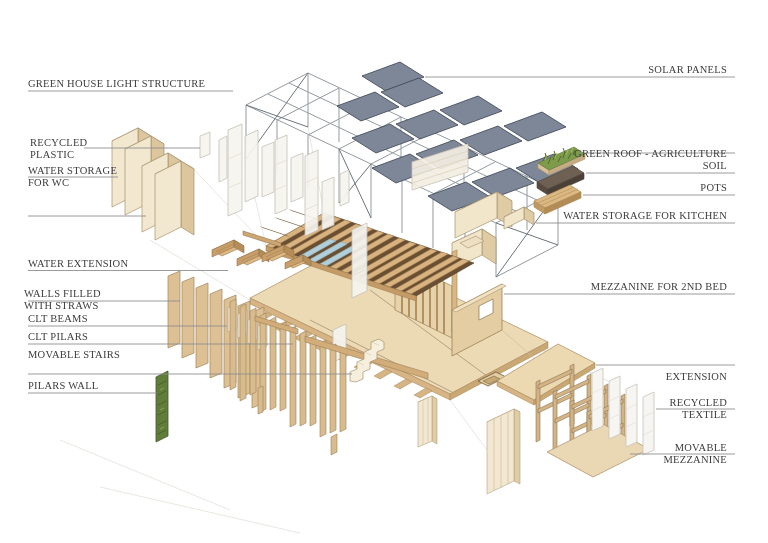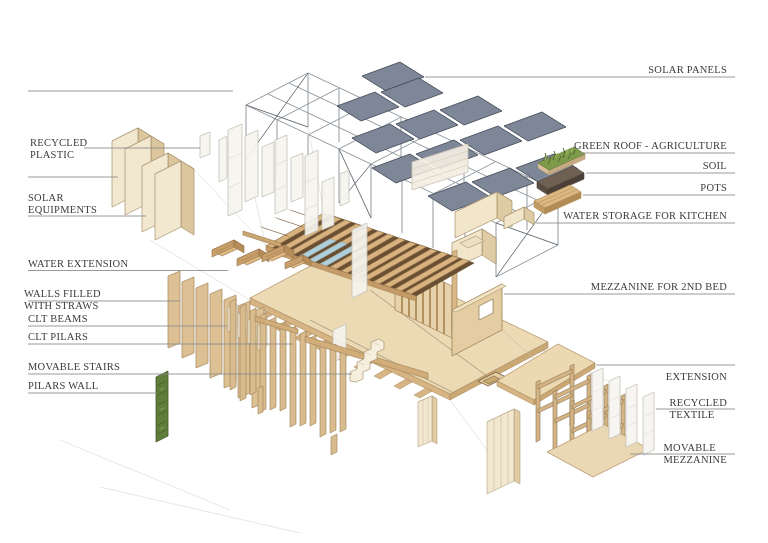--- a/index.html
+++ b/index.html
@@ -3,21 +3,21 @@
 <meta charset="utf-8">
 <style>
   html,body{margin:0;padding:0;background:#fff;}
   .stage{position:relative;width:768px;height:543px;background:#ffffff;overflow:hidden;
          font-family:"Liberation Serif", serif;}
   .stage svg{position:absolute;left:0;top:0;}
   .lbl{position:absolute;font-size:10.5px;letter-spacing:0.25px;color:#3d3d3d;
        line-height:12px;white-space:nowrap;z-index:5;}
   .lbl span{display:block;}
   .lbl span + span{margin-top:0;font-family:Liberation Serif, serif;}
-  .lbl.r{right:41px;}
+  .lbl.r{text-align:right;right:41px;}
 </style>
 </head>
 <body>
 
 <div class="stage">
 
 <svg width="768" height="543" viewBox="0 0 768 543">
 
   <g stroke="#e4e1d9" stroke-width="0.8" fill="none">
     <line x1="150" y1="240" x2="250" y2="300"></line>
@@ -322,52 +322,55 @@
     <line x1="586" y1="173" x2="735" y2="173"></line>
     <line x1="583" y1="195" x2="735" y2="195"></line>
     <line x1="536" y1="223" x2="735" y2="223"></line>
     <line x1="504" y1="294" x2="735" y2="294"></line>
     <line x1="596" y1="365" x2="735" y2="365"></line>
     <line x1="656" y1="409" x2="735" y2="409"></line>
     <line x1="630" y1="454" x2="735" y2="454"></line>
   </g>
 </svg>
 
+  <div class="lbl" style="left:28px;top:78px">
+      <span>GREEN HOUSE LIGHT STRUCTURE</span>
+    </div>
   <div class="lbl" style="left:30px;top:137px">
       <span>RECYCLED</span>
       <span>PLASTIC</span>
     </div>
-  <div class="lbl" style="left:28px;top:192px">
-      <span>SOLAR</span>
-      <span>EQUIPMENTS</span>
+  <div class="lbl" style="left:28px;top:165px">
+      <span>WATER STORAGE</span>
+      <span>FOR WC</span>
     </div>
   <div class="lbl" style="left:28px;top:258px">
       <span>WATER EXTENSION</span>
     </div>
   <div class="lbl" style="left:24px;top:288px">
       <span>WALLS FILLED</span>
       <span>WITH STRAWS</span>
     </div>
   <div class="lbl" style="left:28px;top:313px">
       <span>CLT BEAMS</span>
     </div>
   <div class="lbl" style="left:28px;top:331px">
       <span>CLT PILARS</span>
     </div>
-  <div class="lbl" style="left:28px;top:361px">
+  <div class="lbl" style="left:28px;top:349px">
       <span>MOVABLE STAIRS</span>
     </div>
   <div class="lbl" style="left:28px;top:380px">
       <span>PILARS WALL</span>
     </div>
 
   <div class="lbl r" style="top:64px">
       <span>SOLAR PANELS</span>
     </div>
-  <div class="lbl r" style="top:140px">
+  <div class="lbl r" style="top:148px">
       <span>GREEN ROOF - AGRICULTURE</span>
     </div>
   <div class="lbl r" style="top:160px">
       <span>SOIL</span>
     </div>
   <div class="lbl r" style="top:182px">
       <span>POTS</span>
     </div>
   <div class="lbl r" style="top:210px">
       <span>WATER STORAGE FOR KITCHEN</span>

